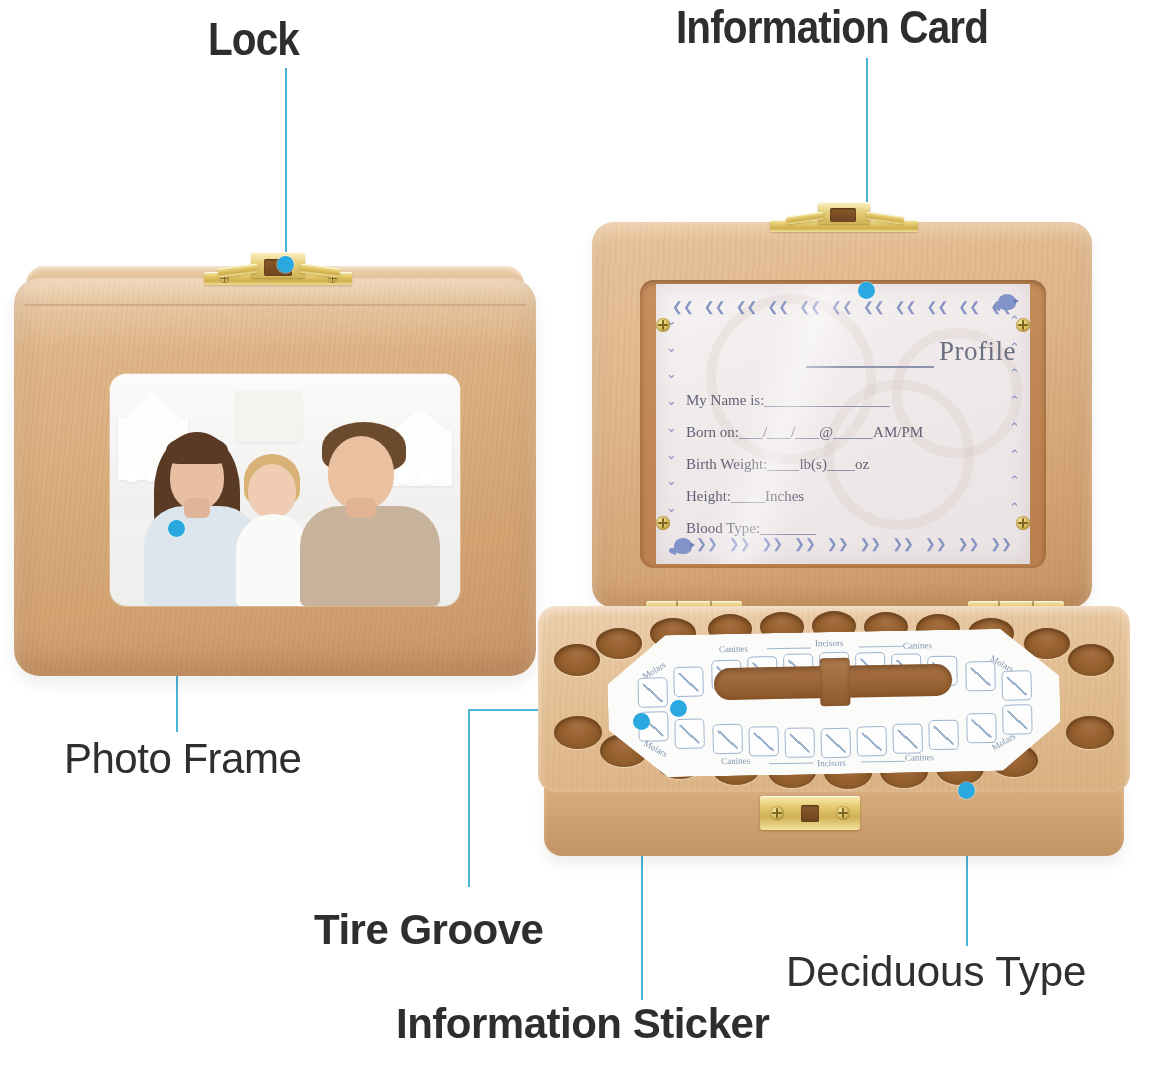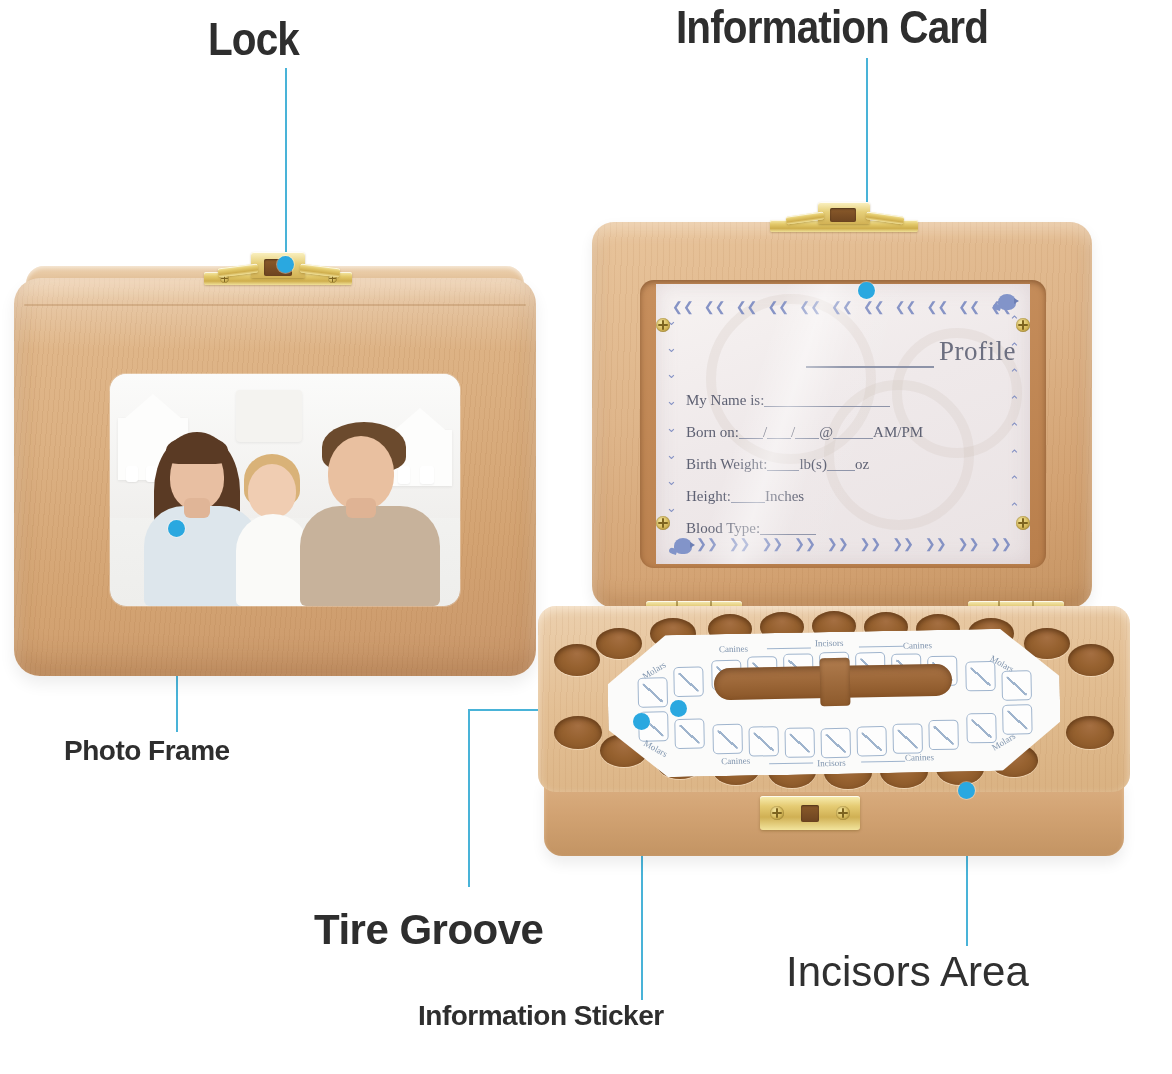--- a/index.html
+++ b/index.html
@@ -10,23 +10,23 @@
   }
   .stage{position:absolute;inset:0;}
 
   
   .callout-label{
     position:absolute;color:#2e2e2e;white-space:nowrap;
     font-family:"Liberation Sans", sans-serif;
   }
   .lbl-lock{left:208px;top:12px;font-size:46px;font-weight:bold;letter-spacing:-1px;transform:scaleX(.88);transform-origin:left top;}
   .lbl-infocard{left:676px;top:0px;font-size:46px;font-weight:bold;letter-spacing:-1px;transform:scaleX(.88);transform-origin:left top;}
-  .lbl-photoframe{left:64px;top:735px;font-size:28px;font-weight:bold;letter-spacing:-.5px;text-align:center;}
+  .lbl-photoframe{left:64px;top:735px;font-size:42px;font-weight:normal;letter-spacing:-.5px;text-align:center;}
   .lbl-tiregroove{left:314px;top:890px;font-size:42px;font-weight:bold;letter-spacing:-.5px;margin-top:16px;}
-  .lbl-infosticker{left:418px;top:1000px;font-size:28px;font-weight:bold;letter-spacing:-.5px;}
+  .lbl-infosticker{left:396px;top:1000px;font-size:42px;font-weight:bold;letter-spacing:-.5px;}
   .lbl-deciduous{left:786px;top:948px;font-size:42px;font-weight:normal;letter-spacing:0px;color:#303030;}
 
   
   .lead{position:absolute;background:#49b3d8;}
   .lead-v{width:2px;}
   .lead-h{height:2px;}
   .dot{
     position:absolute;width:17px;height:17px;border-radius:50%;
     background:#2aa8e0;box-shadow:0 0 0 1px rgba(255,255,255,.35);
   }
@@ -208,21 +208,21 @@
 </head>
 <body>
 
 <div class="stage">
 
   <div class="callout-label lbl-lock">Lock</div>
   <div class="callout-label lbl-infocard">Information Card</div>
   <div class="callout-label lbl-photoframe">Photo Frame</div>
   <div class="callout-label lbl-tiregroove">Tire Groove</div>
   <div class="callout-label lbl-infosticker">Information Sticker</div>
-  <div class="callout-label lbl-deciduous">Incisors Area</div>
+  <div class="callout-label lbl-deciduous">Deciduous Type</div>
 
   <div class="lead lead-v" style="left:285px;top:68px;height:196px;"></div>
   <div class="lead lead-v" style="left:866px;top:58px;height:232px;"></div>
   <div class="lead lead-v" style="left:176px;top:528px;height:204px;"></div>
   <div class="lead lead-h" style="left:468px;top:709px;width:212px;"></div>
   <div class="lead lead-v" style="left:468px;top:709px;height:178px;"></div>
   <div class="lead lead-v" style="left:641px;top:722px;height:278px;"></div>
   <div class="lead lead-v" style="left:966px;top:790px;height:156px;"></div>
 
   <div class="closed-box">

